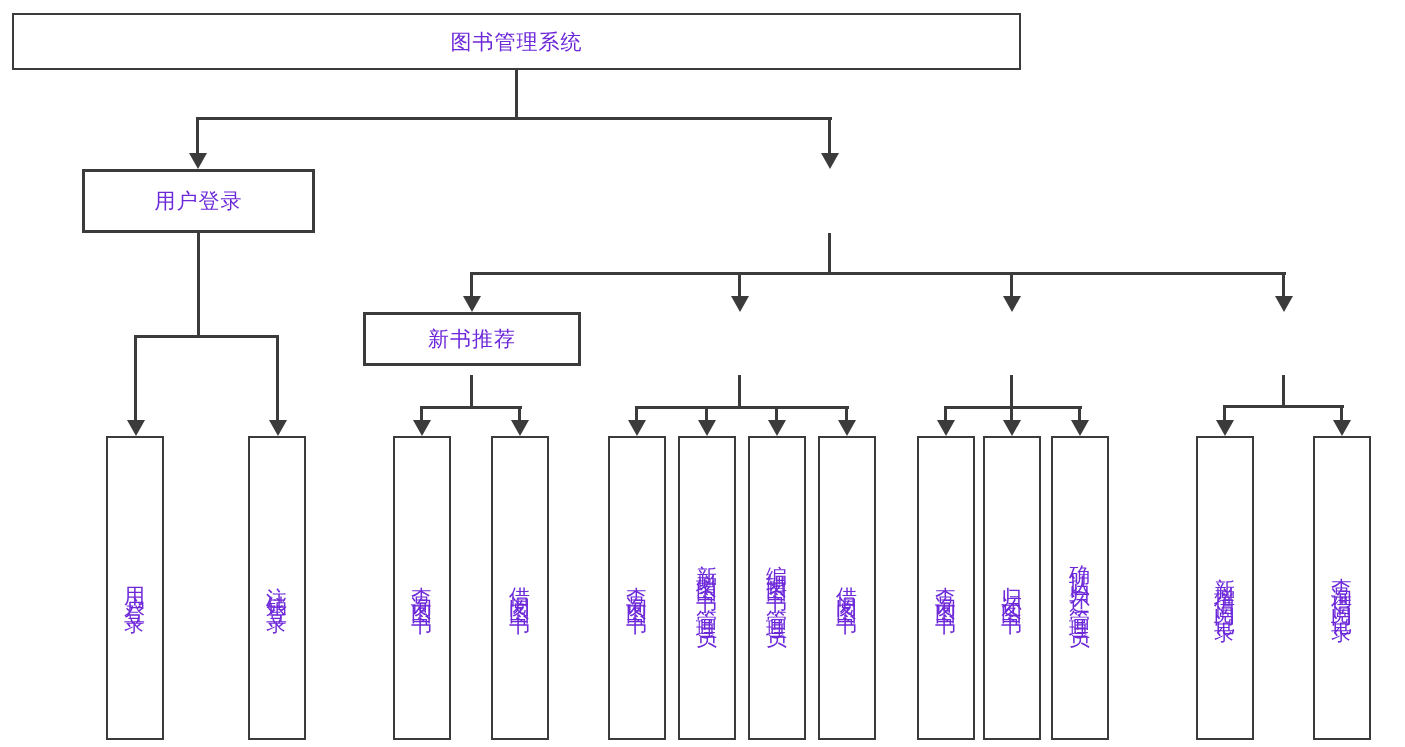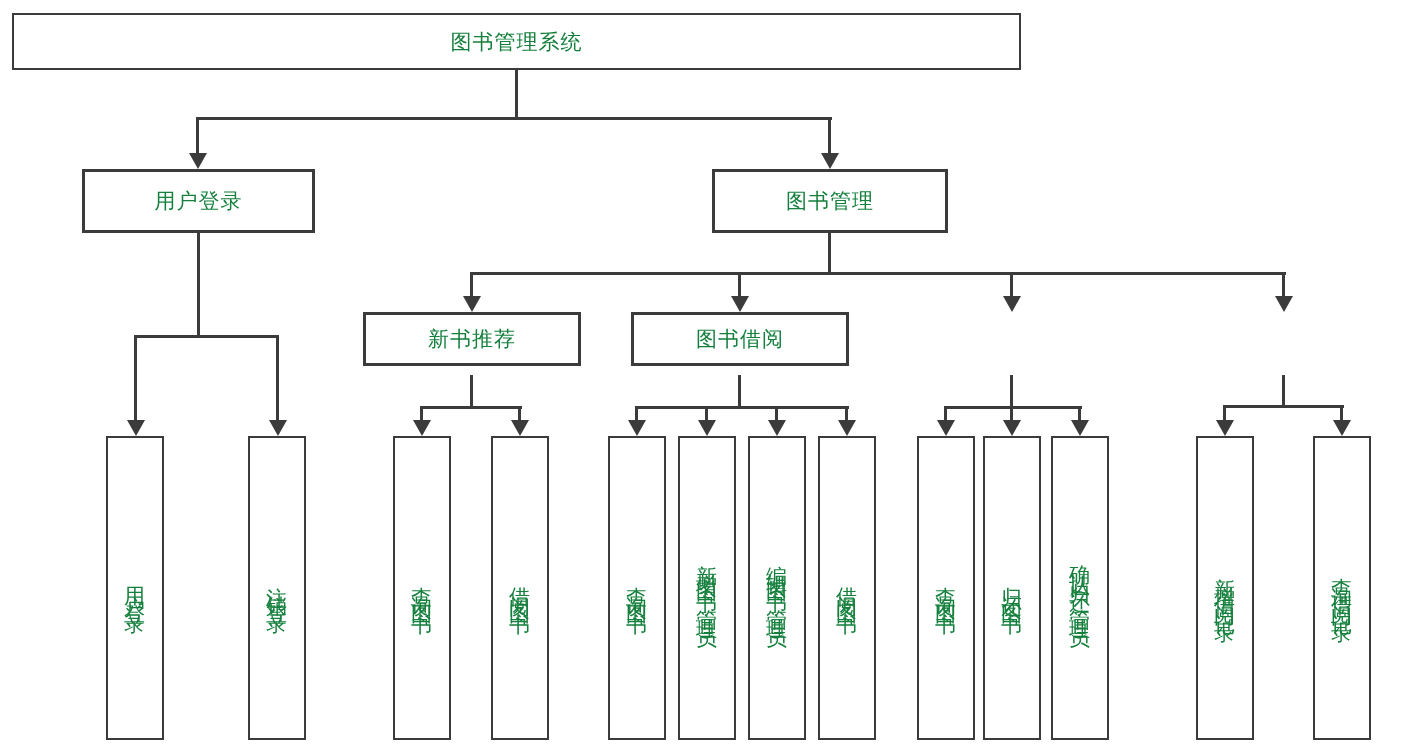--- a/index.html
+++ b/index.html
@@ -10,21 +10,21 @@
     font-family:"Liberation Sans", sans-serif;
     overflow:hidden;
   }
   
   .box{
     position:absolute;
     box-sizing:border-box;
     background:#ffffff;
     border:2px solid #3b3b3b;
     display:flex;align-items:center;justify-content:center;
-    color:#15803d;
+    color:#6d28d9;
     font-size:21px;
     letter-spacing:1px;
     white-space:nowrap;
   }
   .thick{border-width:3px;}
   .lv2{top:169px;height:64px;}
   .lv3{top:312px;height:54px;width:218px;}
   .leaf{top:436px;height:304px;width:58px;border-width:2px;}
   .leaf span{
     writing-mode:vertical-rl;
@@ -70,45 +70,39 @@
   <div>
     <div class="vl" style="left:515px;top:70px;height:47px;"></div>
     <div class="hl" style="left:197px;top:117px;width:635px;"></div>
     <div class="ar" style="left:196px;top:117px;height:36px;"></div>
     <div class="ar" style="left:828px;top:117px;height:36px;"></div>
   </div>
 
   <div class="box thick lv2" style="left:82px;width:233px;">
     <span>用户登录</span>
   </div>
-  <div class="box thick lv2" style="left:712px;width:236px;">
-    <span>图书管理</span>
-  </div>
 
   <div>
     <div class="vl" style="left:197px;top:233px;height:102px;"></div>
     <div class="hl" style="left:134px;top:335px;width:145px;"></div>
     <div class="ar" style="left:134px;top:335px;height:85px;"></div>
     <div class="ar" style="left:276px;top:335px;height:85px;"></div>
   </div>
 
   <div>
     <div class="vl" style="left:828px;top:233px;height:42px;"></div>
     <div class="hl" style="left:470px;top:272px;width:816px;"></div>
     <div class="ar" style="left:470px;top:272px;height:24px;"></div>
     <div class="ar" style="left:738px;top:272px;height:24px;"></div>
     <div class="ar" style="left:1010px;top:272px;height:24px;"></div>
     <div class="ar" style="left:1282px;top:272px;height:24px;"></div>
   </div>
 
   <div class="box thick lv3" style="left:363px;">
     <span>新书推荐</span>
-  </div>
-  <div class="box thick lv3" style="left:631px;">
-    <span>图书借阅</span>
   </div>
 
   <div>
     <div class="vl" style="left:470px;top:375px;height:31px;"></div>
     <div class="hl" style="left:420px;top:406px;width:102px;"></div>
     <div class="ar" style="left:420px;top:406px;height:14px;"></div>
     <div class="ar" style="left:518px;top:406px;height:14px;"></div>
   </div>
 
   <div>

